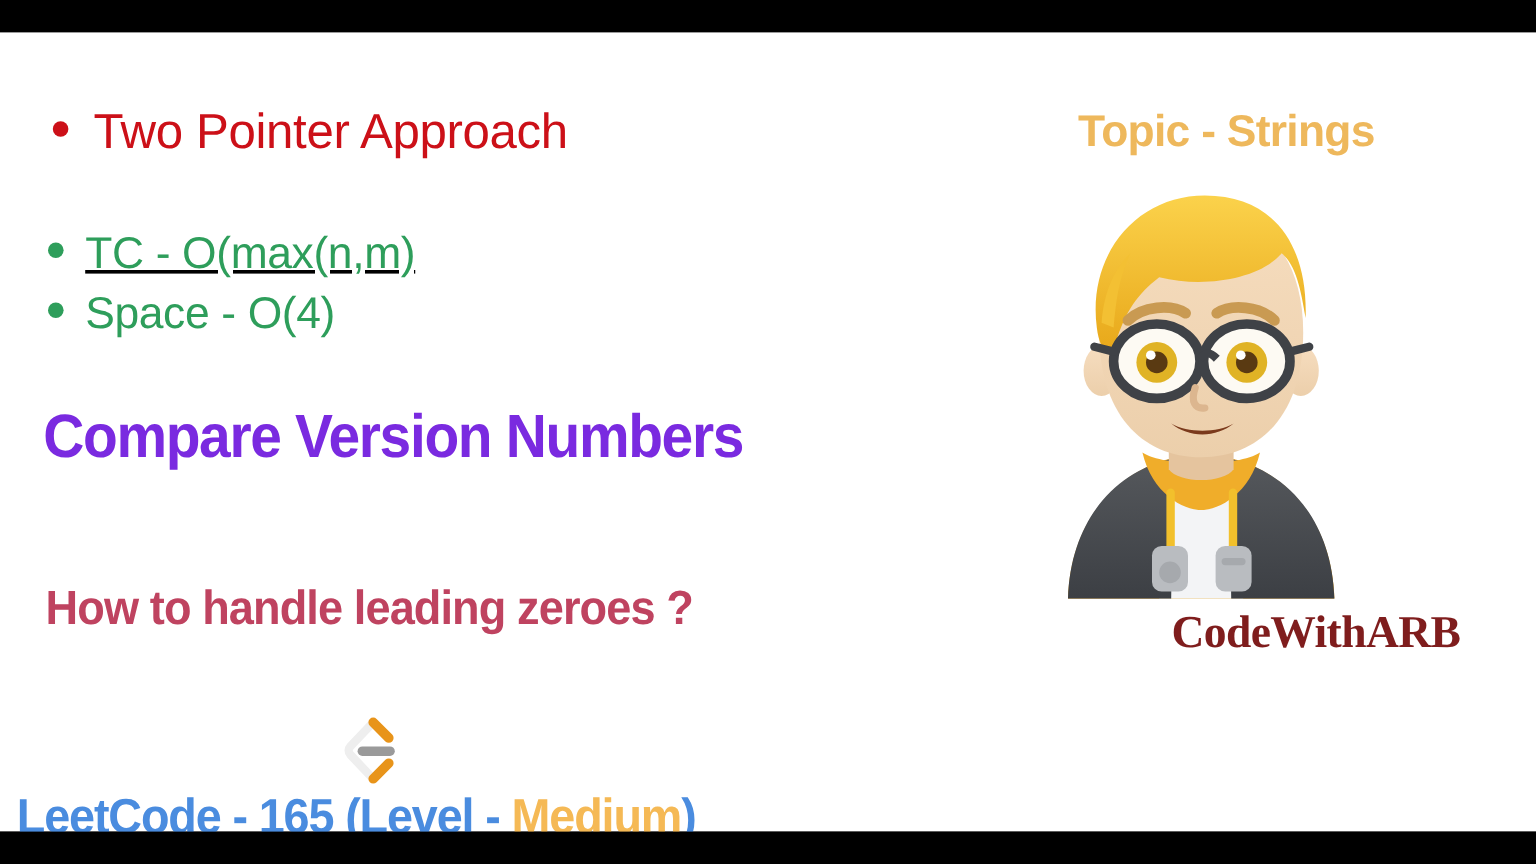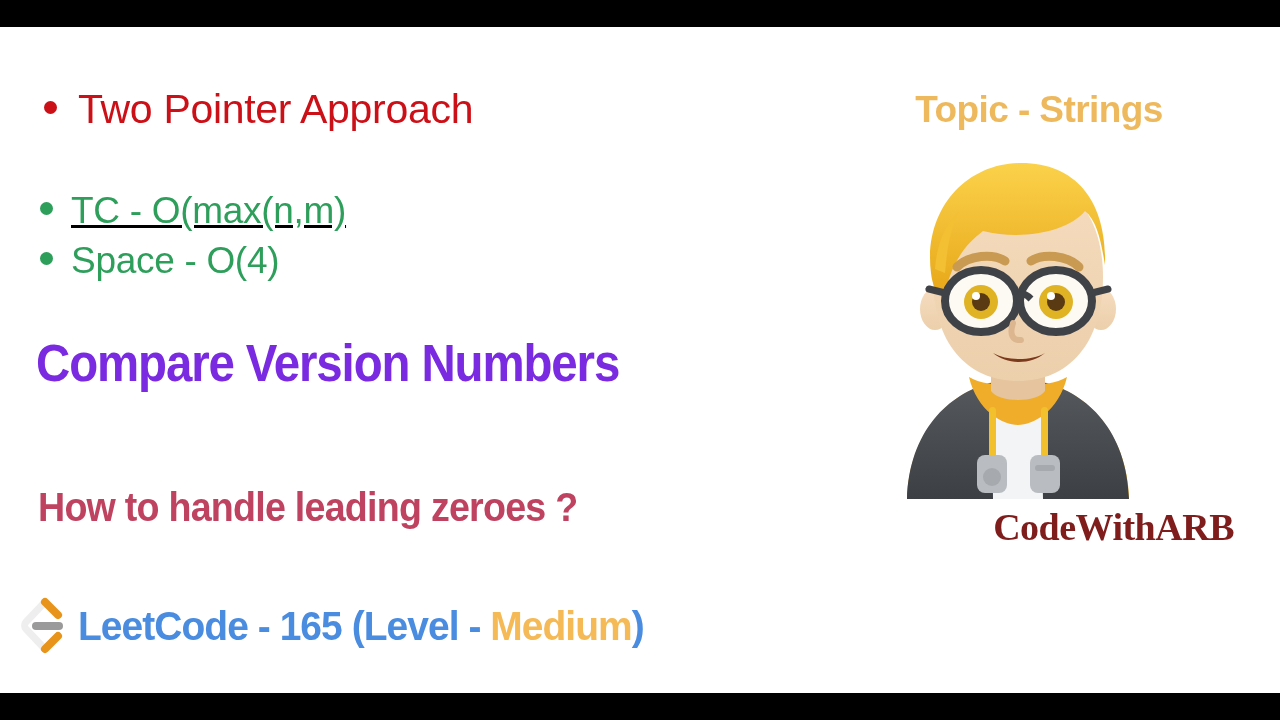--- a/index.html
+++ b/index.html
@@ -137,20 +137,21 @@
   }
 
   
   #leetcode-row {
     position: absolute;
     left: 14px;
     top: 568px;
     display: flex;
     align-items: center;
     white-space: nowrap;
+    flex-direction: column;
   }
   #leetcode-logo {
     width: 58px;
     height: 62px;
     flex: none;
     margin-right: 6px;
   }
   #leetcode-text {
     font-size: 41px;
     font-weight: bold;
@@ -159,21 +160,21 @@
     transform: scaleX(0.95);
     transform-origin: left center;
   }
   #leetcode-text .level-value {
     color: #f5b955;
   }
 
   
   #right-column {
     position: absolute;
-    left: 828px;
+    left: 811px;
     top: 0;
     width: 425px;
     height: 666px;
   }
   #topic-label {
     position: absolute;
     left: 16px;
     top: 62px;
     width: 390px;
     text-align: center;

